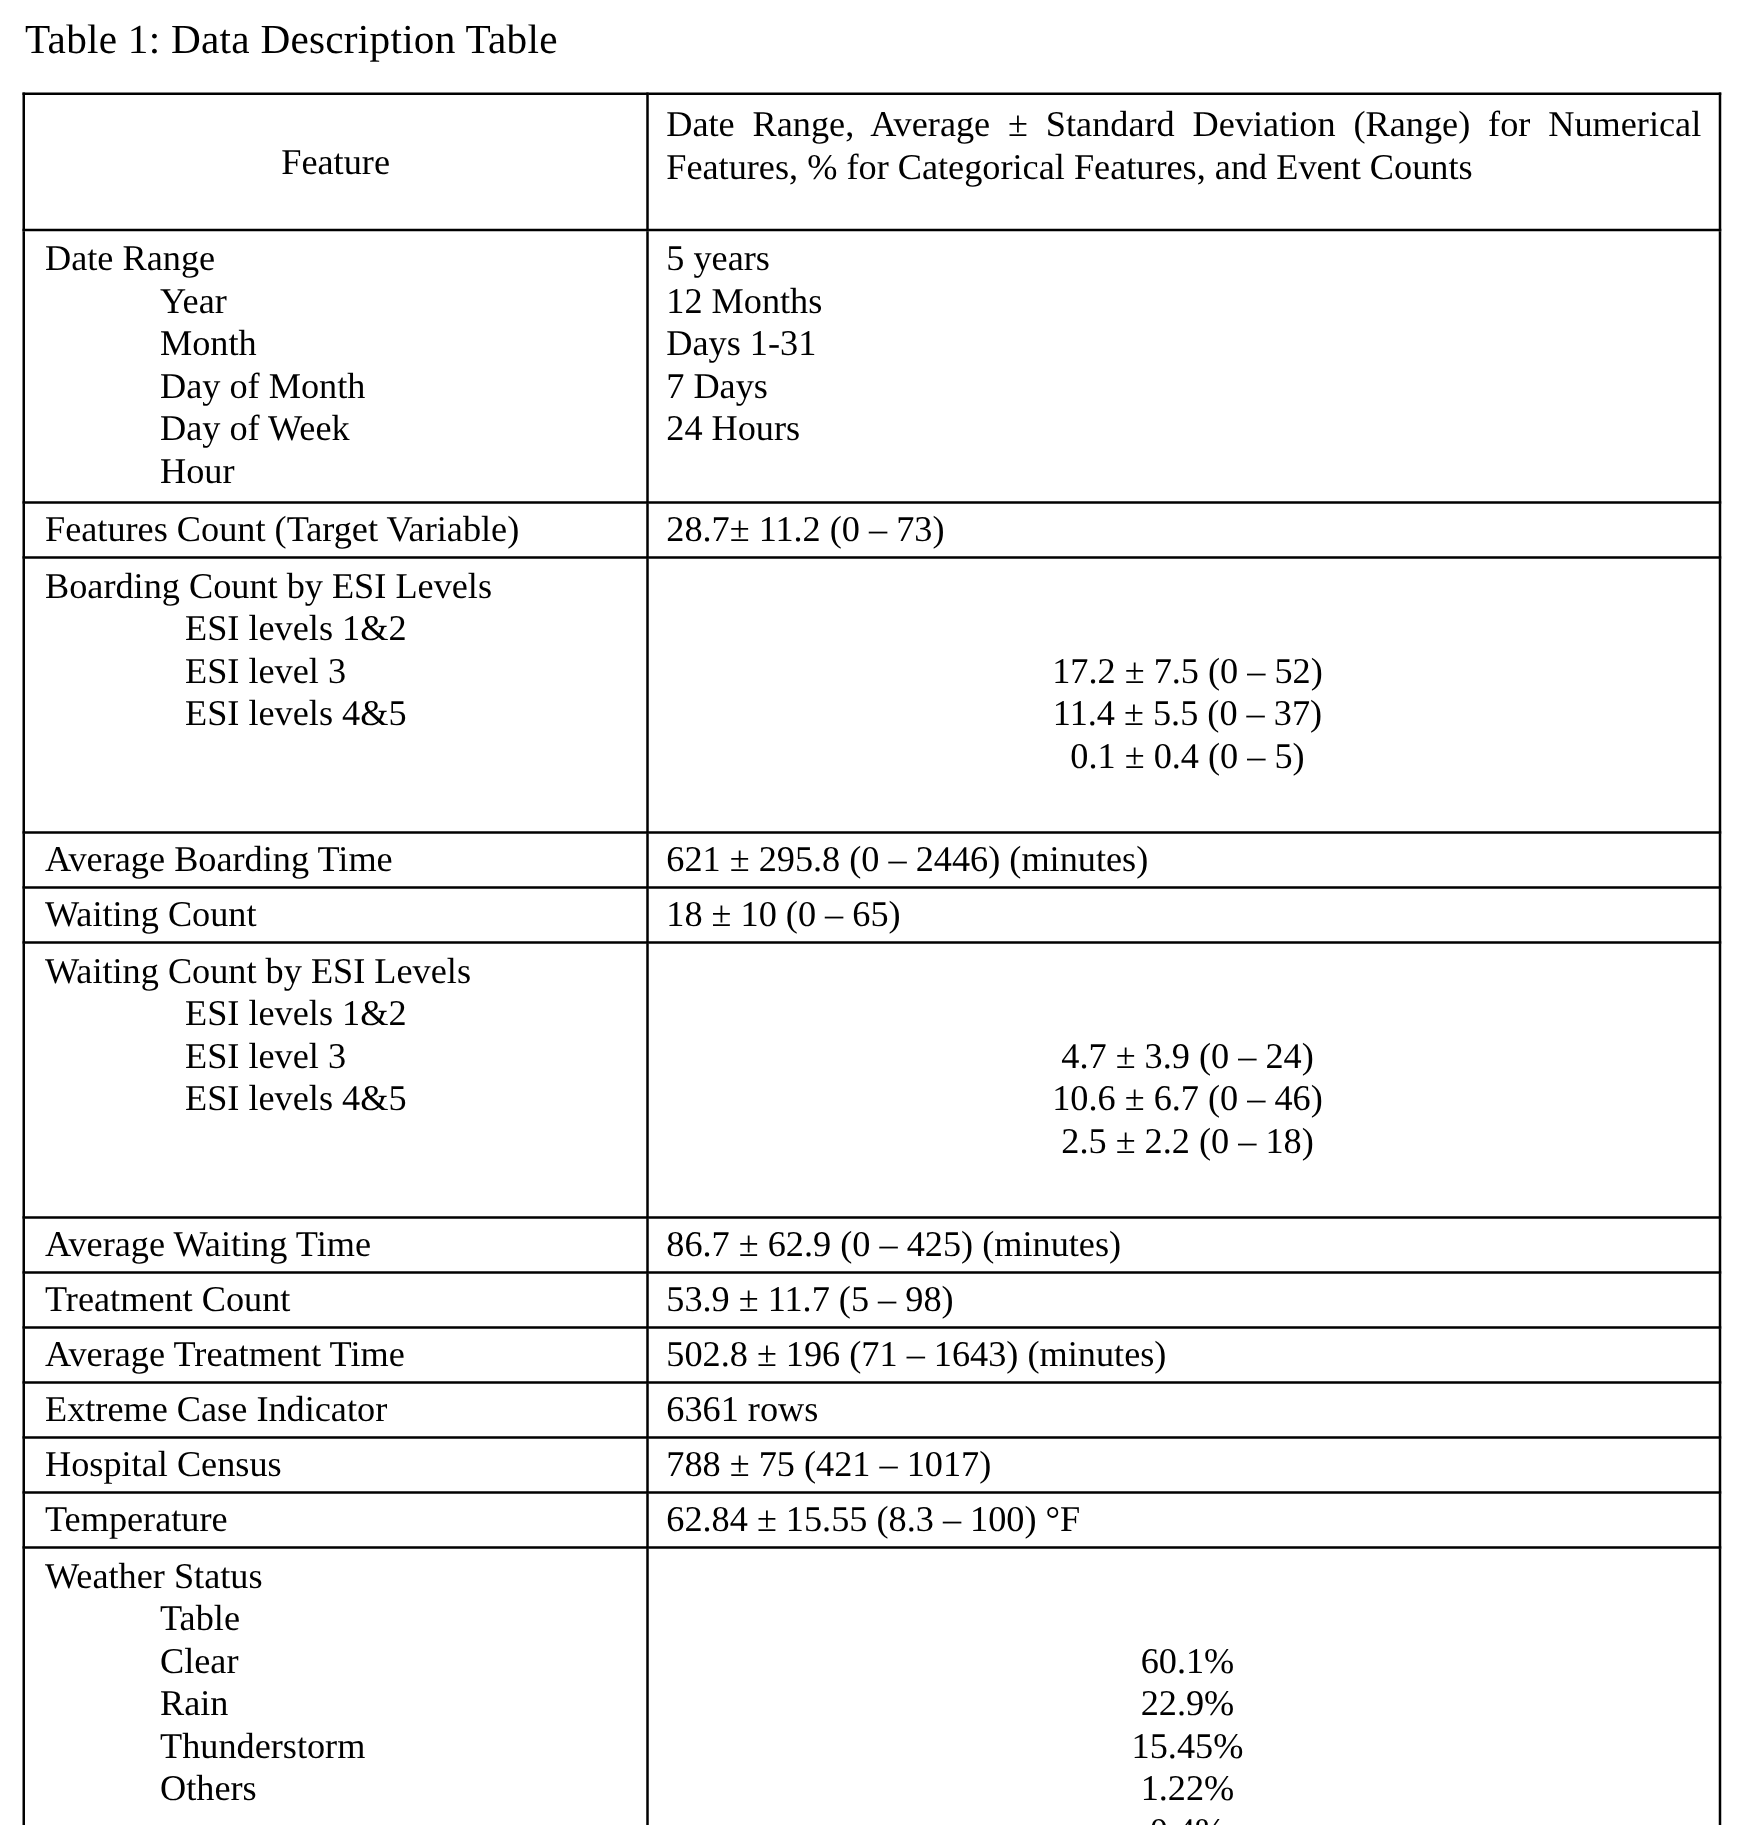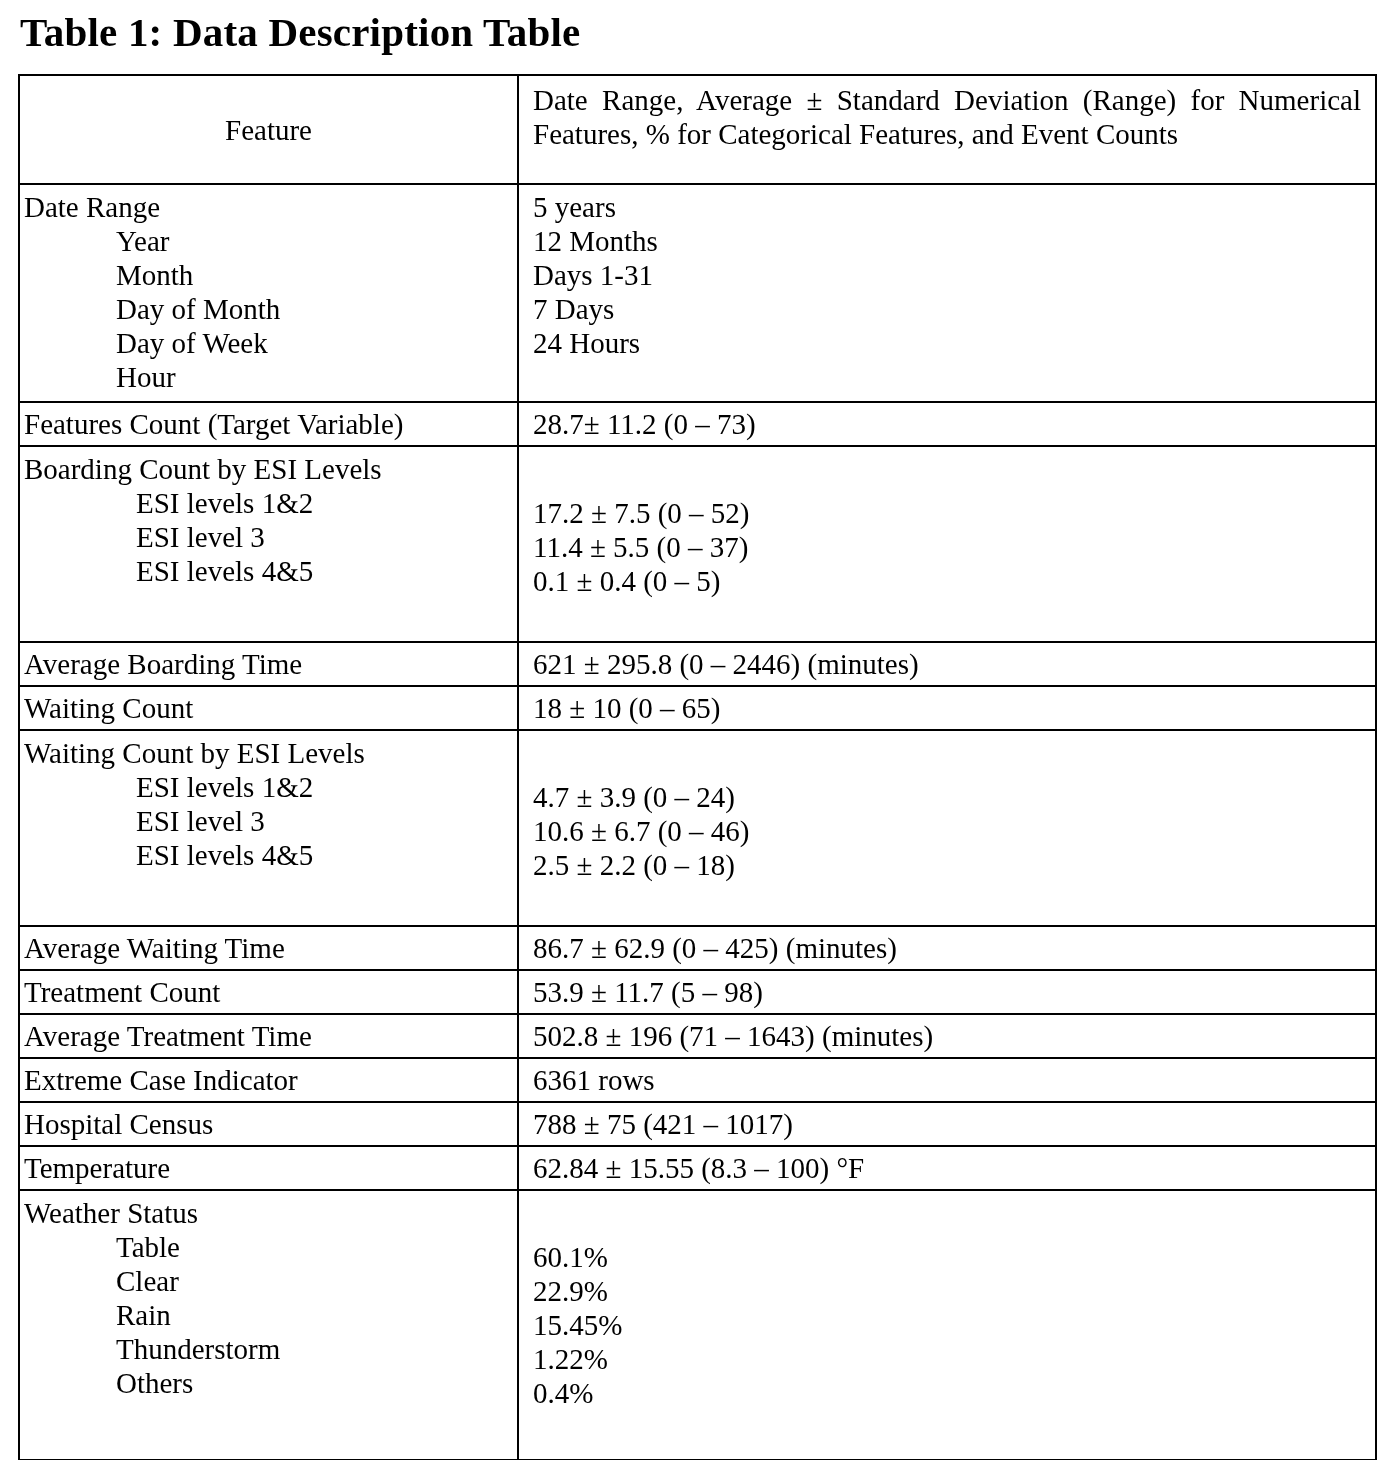--- a/index.html
+++ b/index.html
@@ -6,22 +6,22 @@
     margin: 0;
     padding: 0;
     background: #ffffff;
     width: 1391px;
     height: 1460px;
     overflow: hidden;
     font-family: "Liberation Serif", "DejaVu Serif", serif;
     color: #000000;
   }
   .doc-title {
-    font-size: 41px;
-    font-weight: bold;
+    font-size: 33px;
+    font-weight: normal;
     line-height: 38px;
     margin: 13px 0 0 20px;
     letter-spacing: 0.2px;
   }
   table.data-table {
     border-collapse: collapse;
     table-layout: fixed;
     margin: 23px 0 0 18px;
     width: 1357px;
     font-family: Liberation Serif, serif;
@@ -41,38 +41,38 @@
     text-align: center;
     vertical-align: middle;
   }
   td.header-value {
     vertical-align: top;
     text-align: justify;
     padding: 7px 14px 0 14px;
     border-radius: 32px;
   }
   
-  td.feature-cell { padding-left: 4px; padding-right: 8px; border-radius: 25px; }
+  td.feature-cell { padding-left: 16px; padding-right: 8px; border-radius: 25px; }
   td.value-cell   { padding-left: 14px; padding-right: 8px; }
   
   tr.r-single td { height: 42px; }
   
   tr.r-group td {
     vertical-align: top;
     padding-top: 5px;
     padding-bottom: 4px;
   }
   tr.r-group-6 td { height: 207px; }
   tr.r-group-6w td { height: 215px; }
   tr.r-group-4 td { height: 141px; }
   .line { height: 34px; white-space: nowrap; }
   .sub     { padding-left: 92px; }
   .sub-esi { padding-left: 112px; }
   .group-vals { padding-top: 39px; }     
-  .group-vals.val-low { padding-top: 49px; }
+  .group-vals.val-low { padding-top: 73px; text-align: center; }
 </style>
 </head>
 <body>
 
 <div class="doc-title">Table 1: Data Description Table</div>
 
 <table class="data-table">
   <colgroup>
     <col class="c-feature">
     <col class="c-value">

